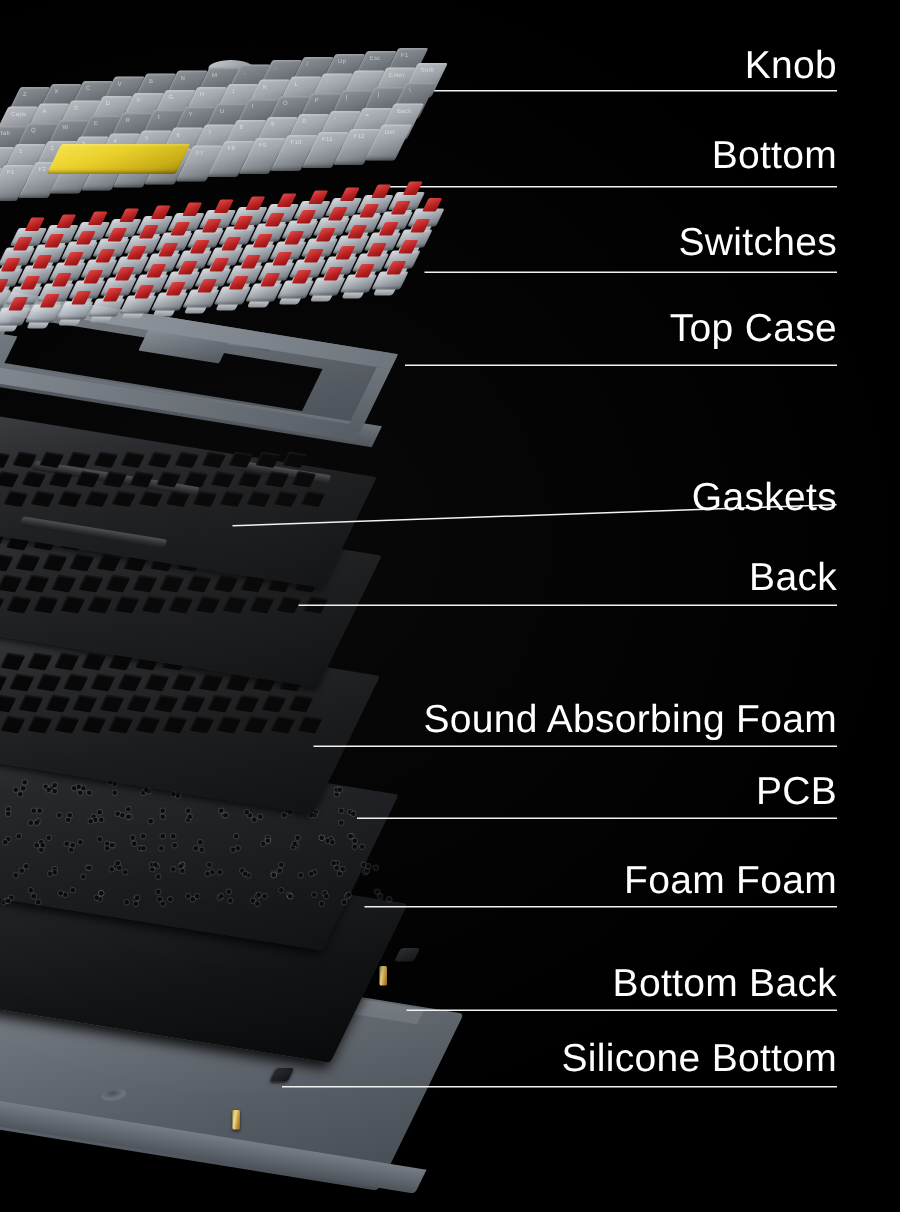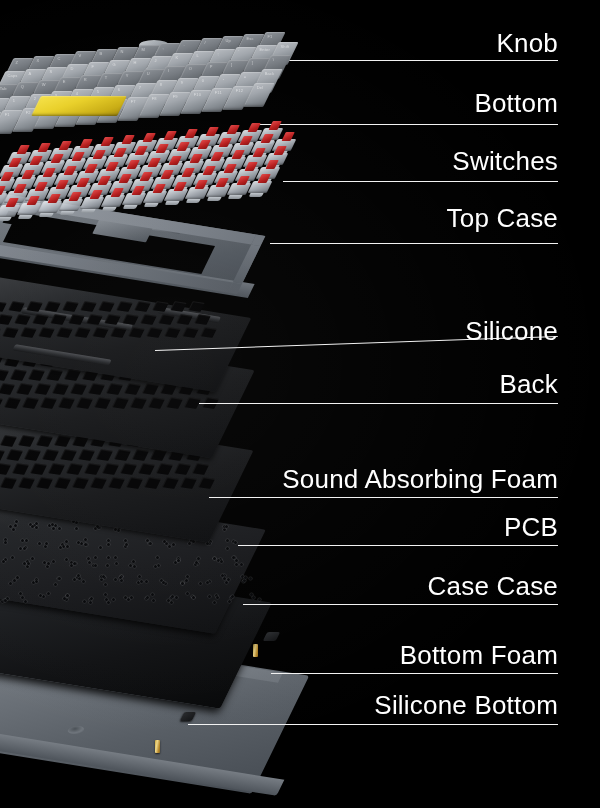--- a/index.html
+++ b/index.html
@@ -1240,41 +1240,41 @@
       <div class="callout">
         <div class="callout-line" style="left: 283px; top: 181px; width: 275px;"></div>
         <div class="callout-text" style="top: 148px;">Switches</div>
       </div>
       <div class="callout">
         <div class="callout-line" style="left: 270px; top: 243px; width: 288px;"></div>
         <div class="callout-text" style="top: 205px;">Top Case</div>
       </div>
       <div class="callout">
         <div class="callout-line" style="left: 155px; top: 350px; width: 403px; transform: rotate(-2deg);"></div>
-        <div class="callout-text" style="top: 318px;">Silicone</div>
+        <div class="callout-text" style="top: 318px;">Gaskets</div>
       </div>
       <div class="callout">
         <div class="callout-line" style="left: 199px; top: 403px; width: 359px;"></div>
         <div class="callout-text" style="top: 371px;">Back</div>
       </div>
       <div class="callout">
         <div class="callout-line" style="left: 209px; top: 497px; width: 349px;"></div>
         <div class="callout-text" style="top: 466px;">Sound Absorbing Foam</div>
       </div>
       <div class="callout">
         <div class="callout-line" style="left: 238px; top: 545px; width: 320px;"></div>
         <div class="callout-text" style="top: 514px;">PCB</div>
       </div>
       <div class="callout">
         <div class="callout-line" style="left: 243px; top: 604px; width: 315px;"></div>
-        <div class="callout-text" style="top: 573px;">Case Case</div>
+        <div class="callout-text" style="top: 573px;">Foam Foam</div>
       </div>
       <div class="callout">
         <div class="callout-line" style="left: 271px; top: 673px; width: 287px;"></div>
-        <div class="callout-text" style="top: 642px;">Bottom Foam</div>
+        <div class="callout-text" style="top: 642px;">Bottom Back</div>
       </div>
       <div class="callout">
         <div class="callout-line" style="left: 188px; top: 724px; width: 370px;"></div>
         <div class="callout-text" style="top: 692px;">Silicone Bottom</div>
       </div>
     </div>
 
 </div>
 
 </body></html>

